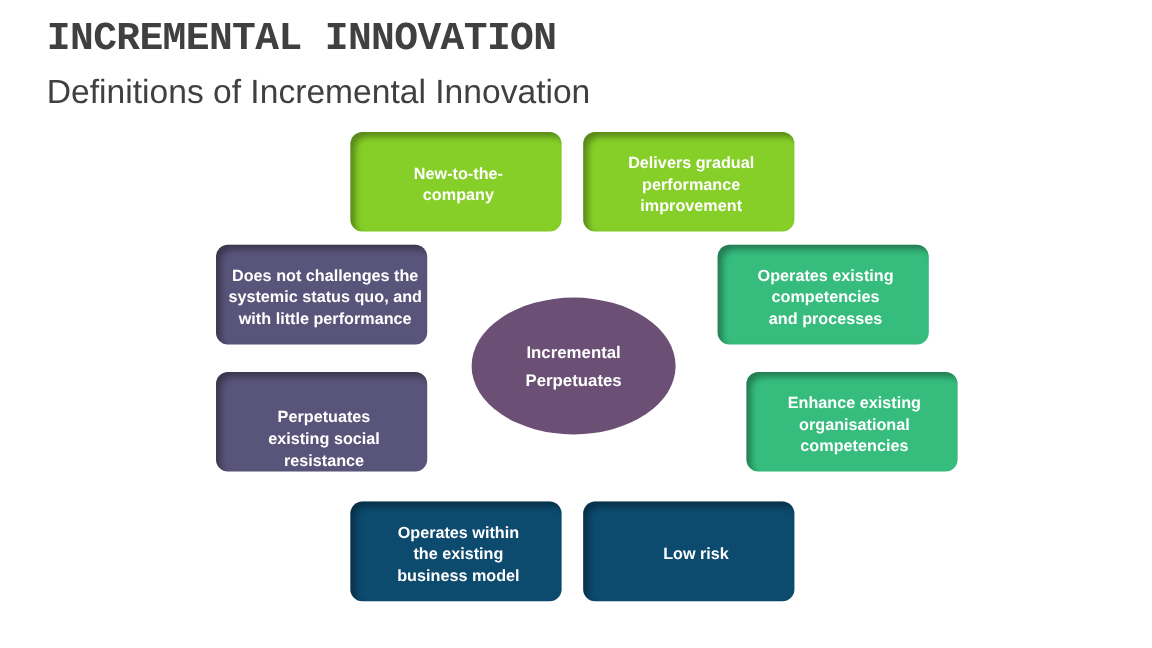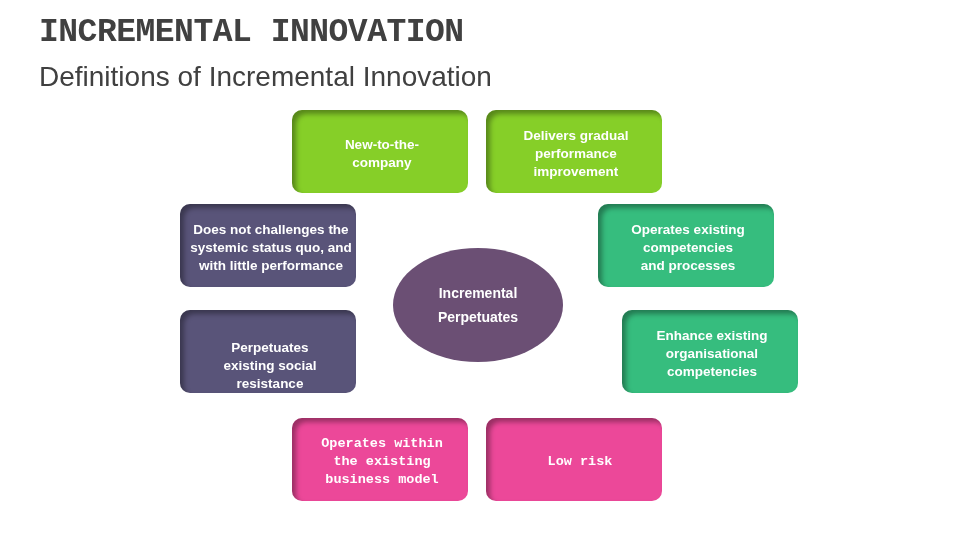--- a/index.html
+++ b/index.html
@@ -24,21 +24,21 @@
       display: flex; align-items: center; justify-content: center;
       text-align: center; color: #ffffff;
       font-size: 13.5px; font-weight: bold; line-height: 18px;
       box-shadow: inset 4px 4px 5px rgba(0,0,0,0.35);
       box-sizing: border-box; padding: 4px 10px 0 14px;
     }
     .box span { display: block; }
     .green { background: #86cf28; }
     .purple { background: #595479; }
     .teal { background: #36bd7e; }
-    .blue { background: #ec4899; font-family: Liberation Mono, monospace; }
+    .blue { background: #0c4a6e; }
     .ellipse {
       position: absolute; left: 393px; top: 248px; width: 170px; height: 114px;
       border-radius: 50%; background: #6b4f74;
       display: flex; align-items: center; justify-content: center;
       text-align: center; color: #ffffff;
       font-size: 14px; font-weight: bold; line-height: 24px;
     }
   </style>
 </head>
 <body>

